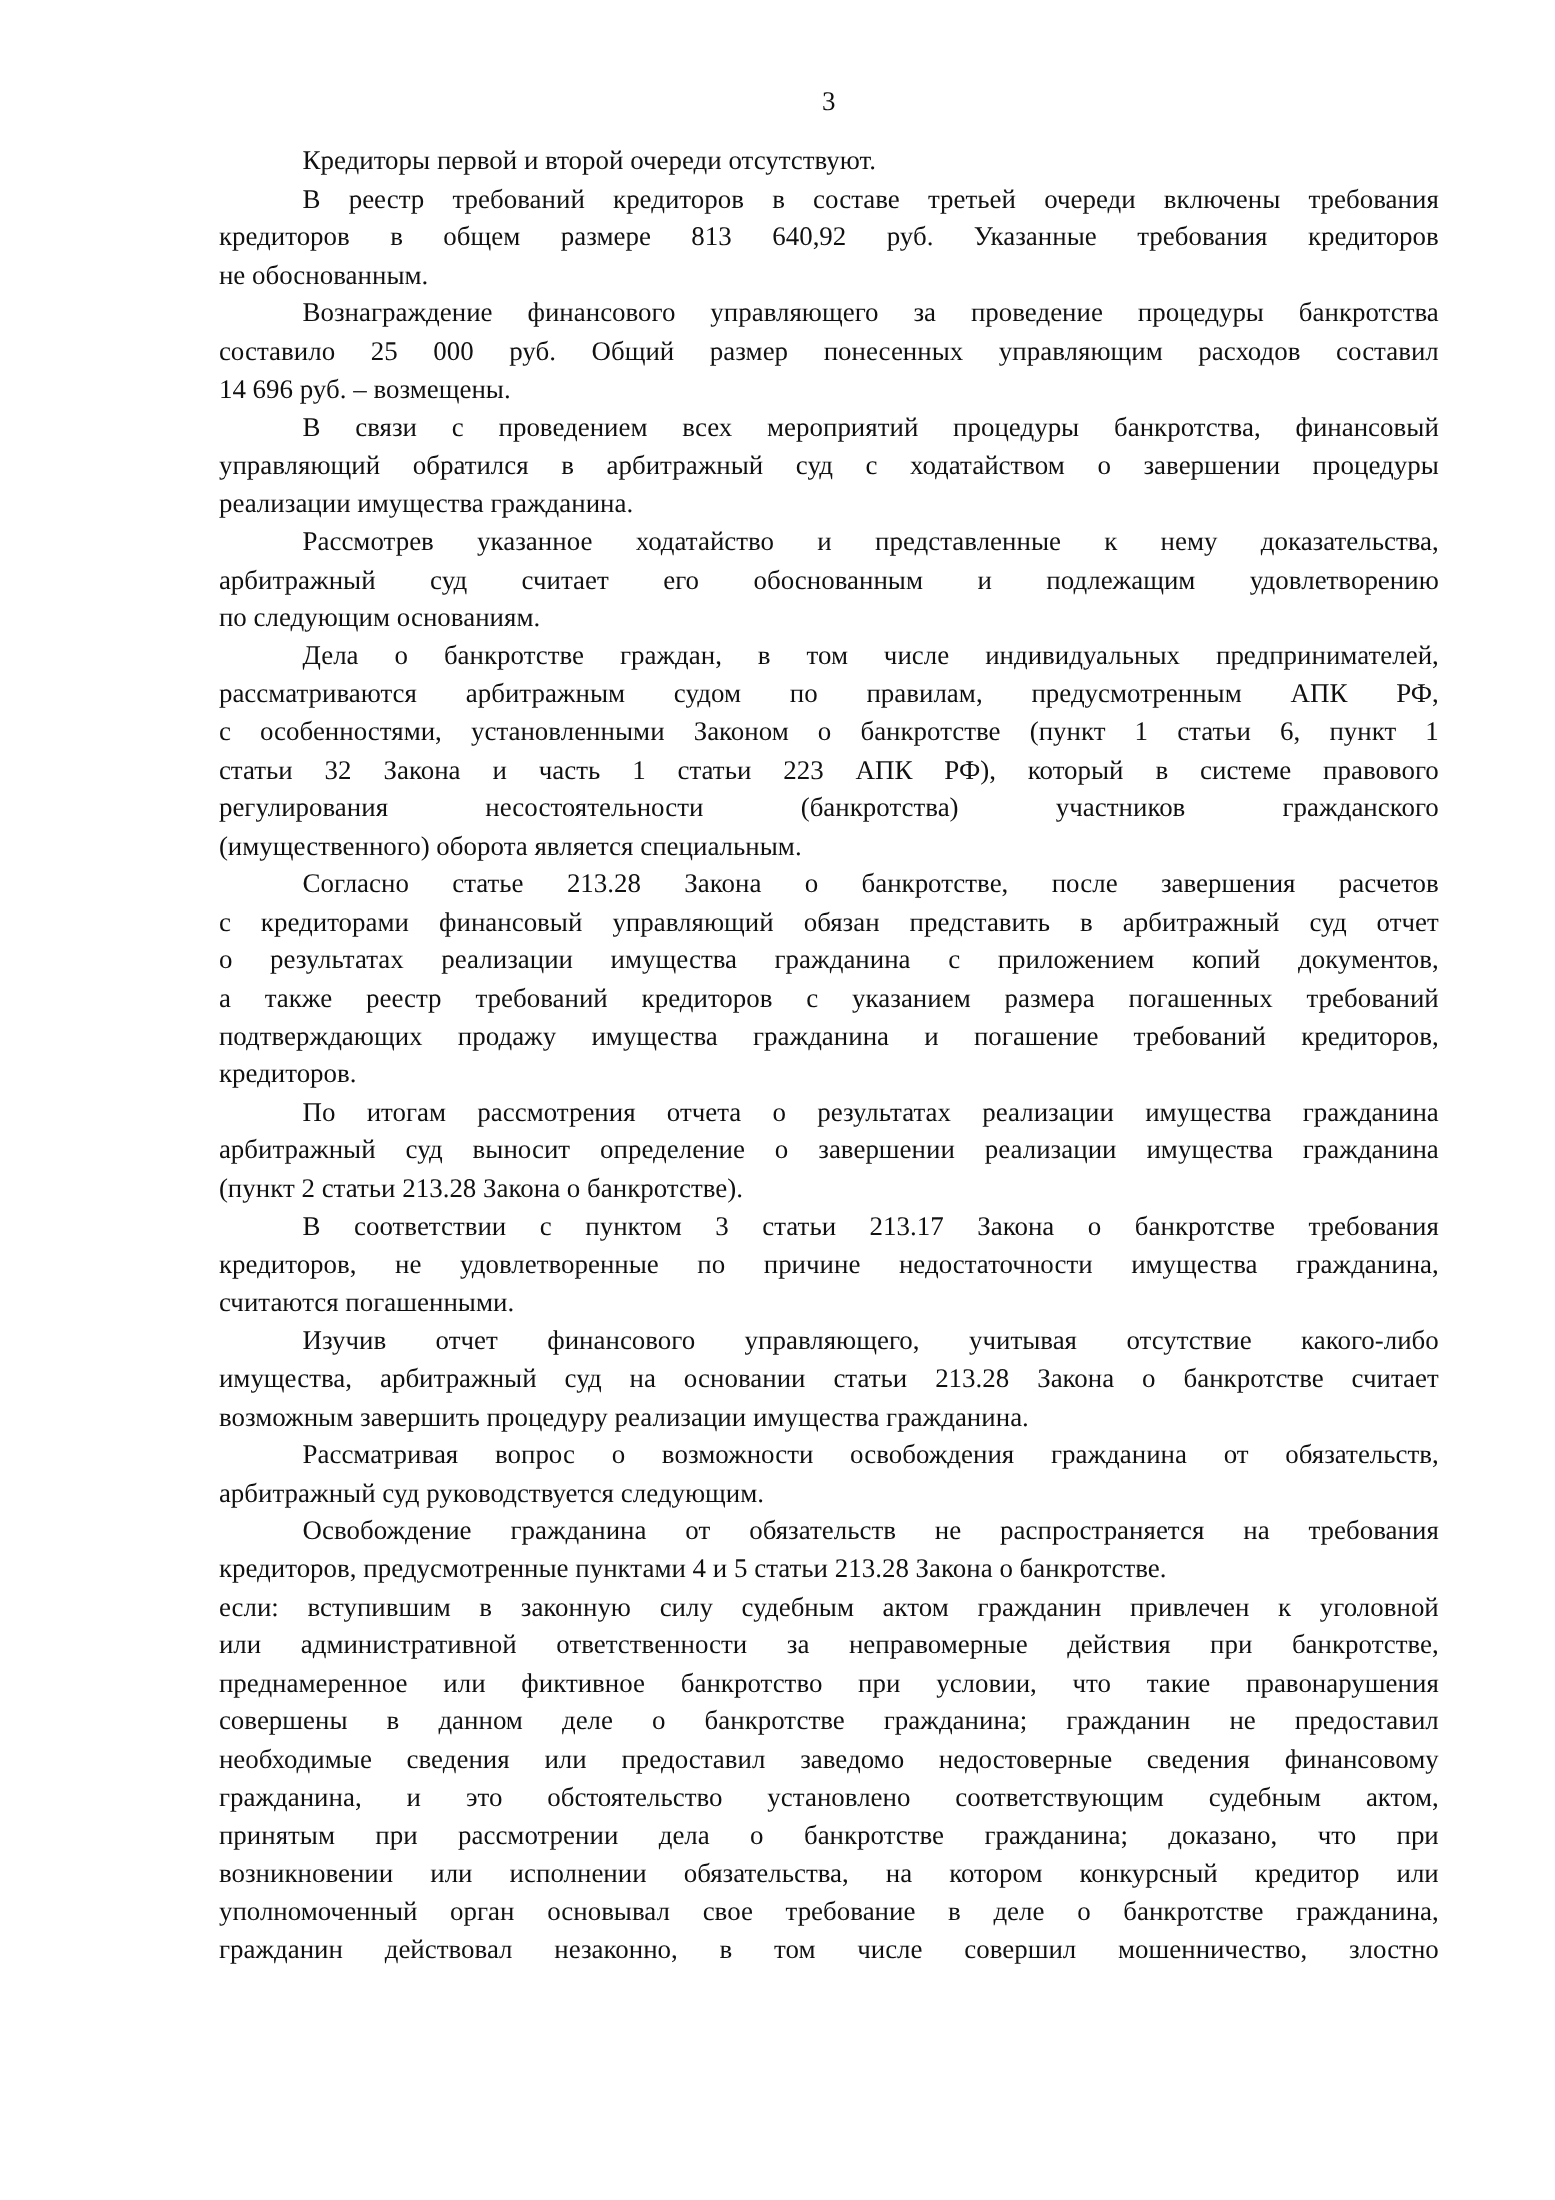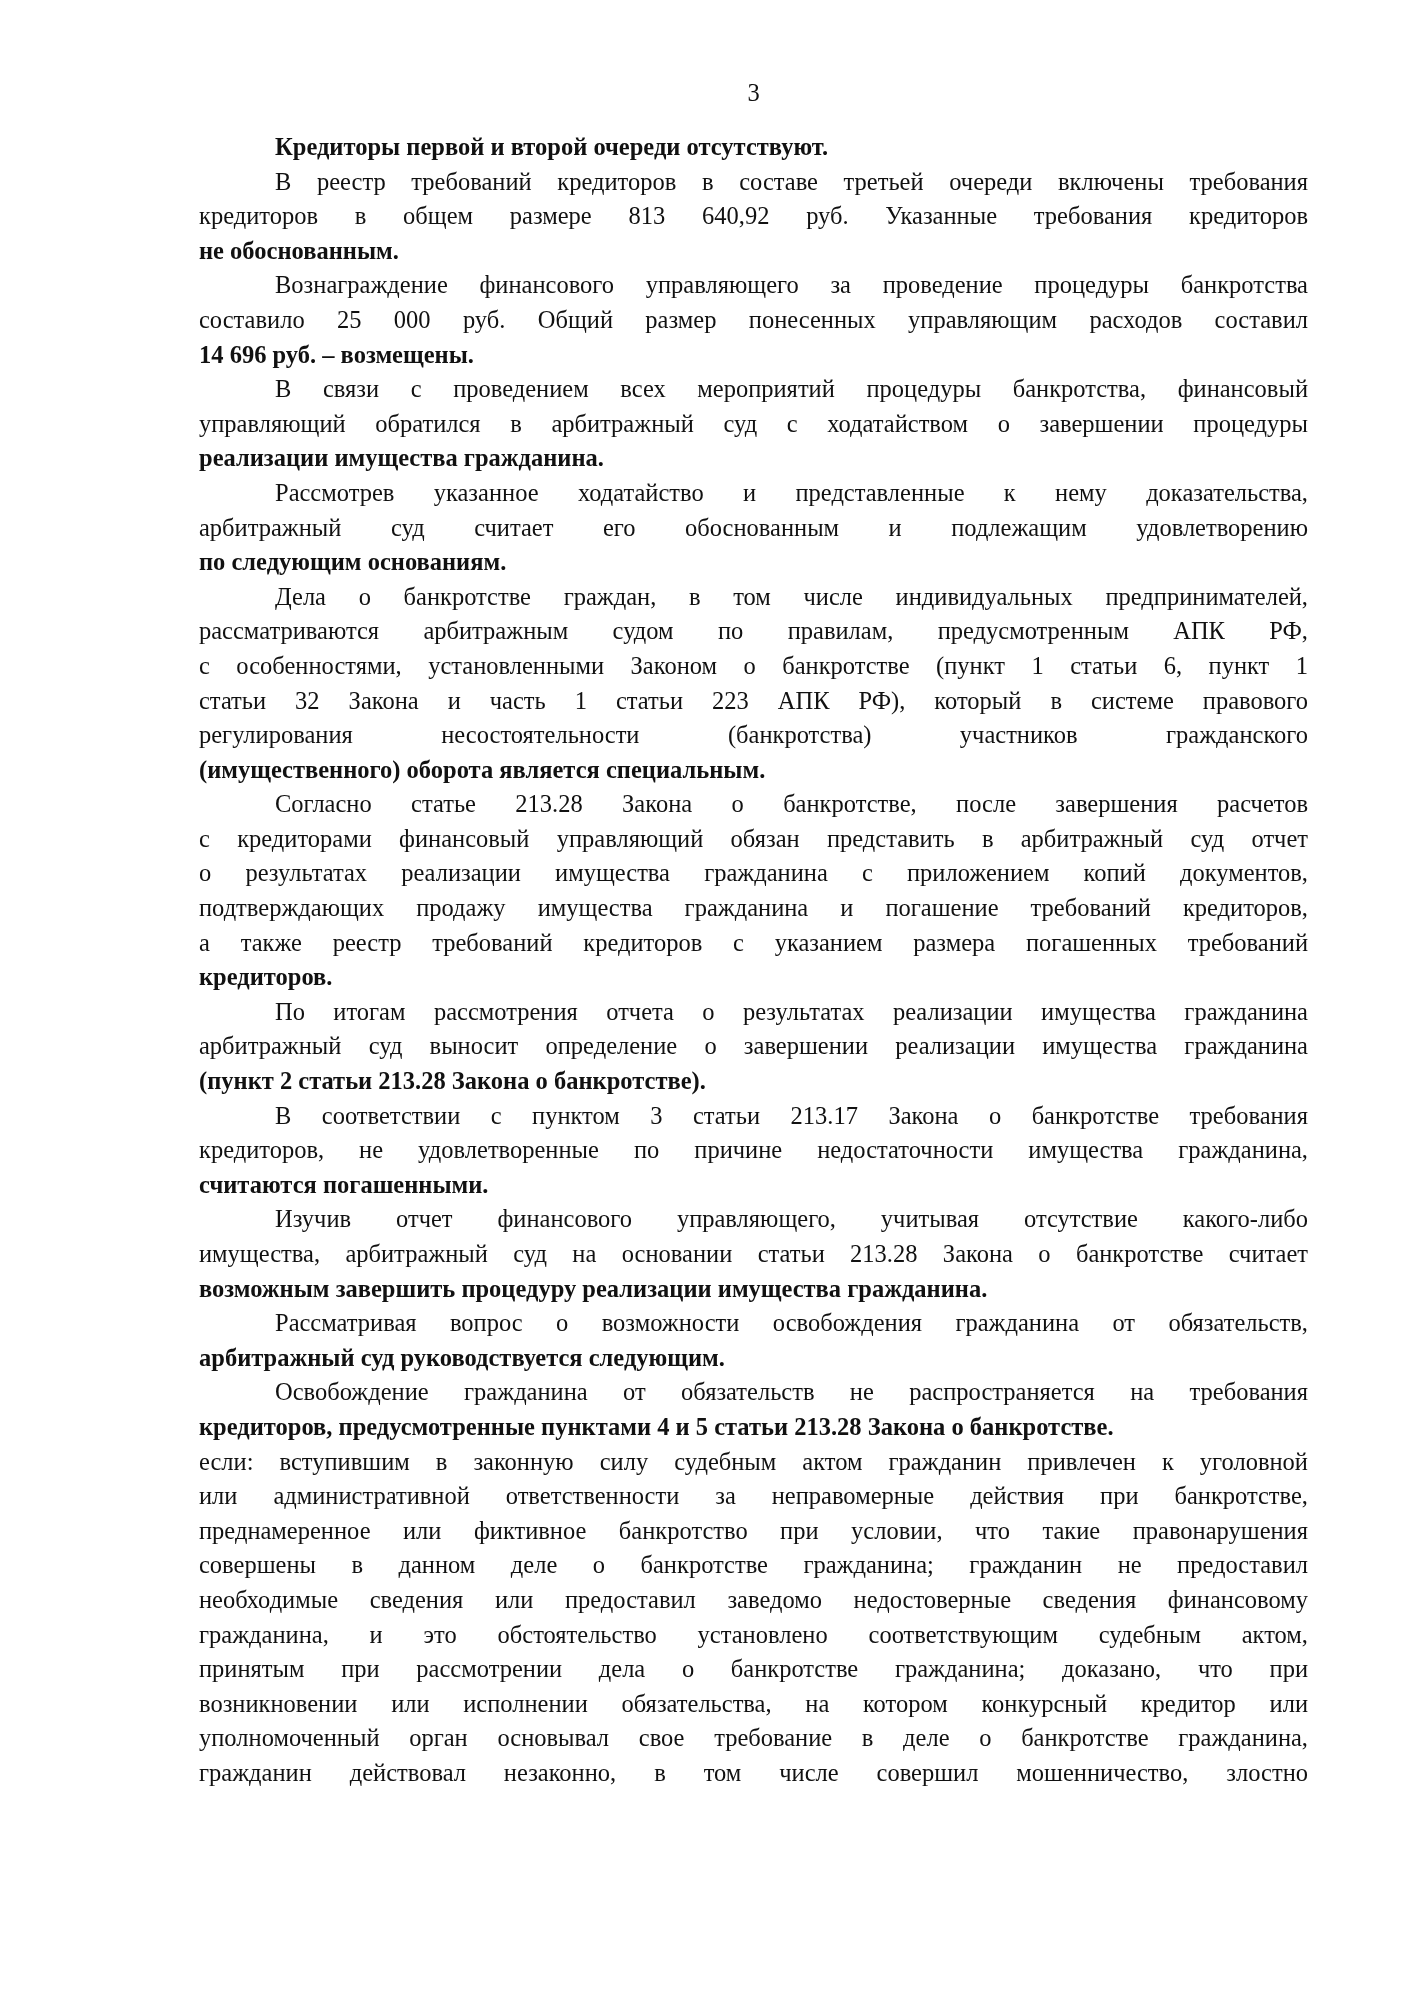--- a/index.html
+++ b/index.html
@@ -38,21 +38,21 @@
   .paragraph { margin: 0; padding: 0; }
   .line {
     height: 34.6px;
     line-height: 34.6px;
     overflow: hidden;
     text-align: justify;
     text-align-last: justify;
     white-space: normal;
   }
   .line.first { text-indent: 76px; }
-  .line.endline { text-align-last: left; font-weight: bold; }
+  .line.endline { text-align-last: left; }
 </style>
 </head>
 <body>
 
 <div class="page">
   <div class="page-number">3</div>
   <div class="doc-body" id="doc-body">
       <div class="paragraph">
         <div class="line first endline">Кредиторы первой и второй очереди отсутствуют.</div>
       </div>
@@ -81,22 +81,22 @@
         <div class="line">рассматриваются арбитражным судом по правилам, предусмотренным АПК РФ,</div>
         <div class="line">с особенностями, установленными Законом о банкротстве (пункт 1 статьи 6, пункт 1</div>
         <div class="line">статьи 32 Закона и часть 1 статьи 223 АПК РФ), который в системе правового</div>
         <div class="line">регулирования несостоятельности (банкротства) участников гражданского</div>
         <div class="line endline">(имущественного) оборота является специальным.</div>
       </div>
       <div class="paragraph">
         <div class="line first">Согласно статье 213.28 Закона о банкротстве, после завершения расчетов</div>
         <div class="line">с кредиторами финансовый управляющий обязан представить в арбитражный суд отчет</div>
         <div class="line">о результатах реализации имущества гражданина с приложением копий документов,</div>
+        <div class="line">а также реестр требований кредиторов с указанием размера погашенных требований</div>
         <div class="line">подтверждающих продажу имущества гражданина и погашение требований кредиторов,</div>
-        <div class="line">а также реестр требований кредиторов с указанием размера погашенных требований</div>
         <div class="line endline">кредиторов.</div>
       </div>
       <div class="paragraph">
         <div class="line first">По итогам рассмотрения отчета о результатах реализации имущества гражданина</div>
         <div class="line">арбитражный суд выносит определение о завершении реализации имущества гражданина</div>
         <div class="line endline">(пункт 2 статьи 213.28 Закона о банкротстве).</div>
       </div>
       <div class="paragraph">
         <div class="line first">В соответствии с пунктом 3 статьи 213.17 Закона о банкротстве требования</div>
         <div class="line">кредиторов, не удовлетворенные по причине недостаточности имущества гражданина,</div>

